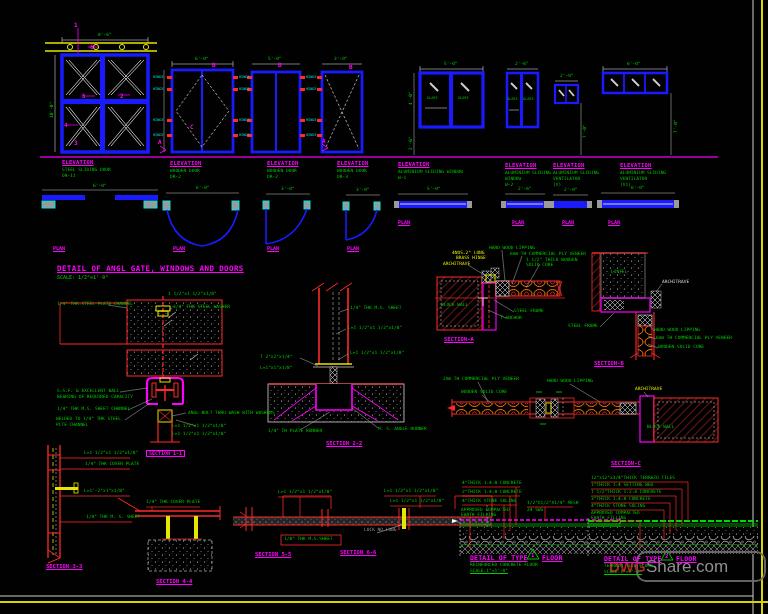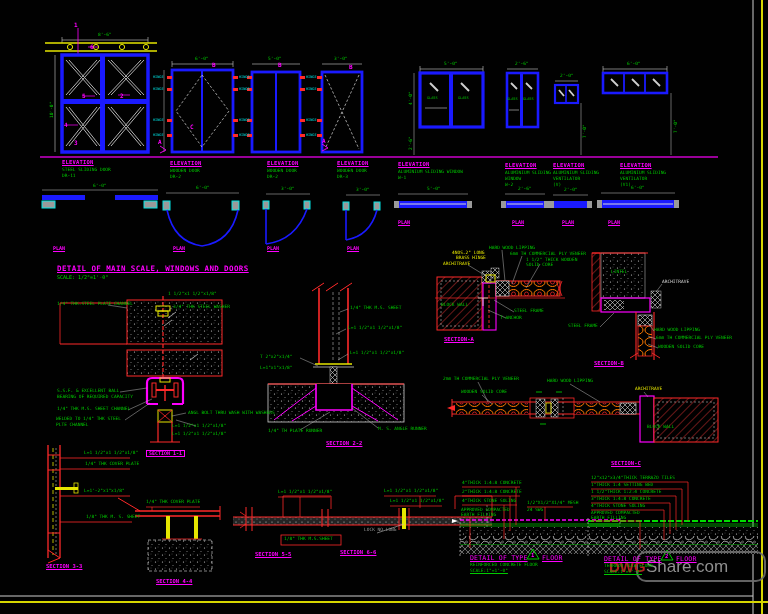--- a/index.html
+++ b/index.html
@@ -12,21 +12,21 @@
   .y{color:#e6e600;font-size:4.5px;}
   .w{color:#d9d9d9;font-size:4.5px;}
   .gray{color:#9a9a9a;font-size:4.5px;}
   .c{color:#00e5e5;font-size:3.5px;}
   .mk{color:#ff00ff;font-size:6px;font-weight:bold;}
   .elev{color:#ff00ff;font-size:5.5px;font-weight:bold;text-decoration:underline;letter-spacing:.2px;}
   .plan{color:#ff00ff;font-size:5px;font-weight:bold;text-decoration:underline;}
   .sec{color:#ff00ff;font-size:5.5px;font-weight:bold;text-decoration:underline;}
   .secbox{color:#ff00ff;font-size:5px;font-weight:bold;border:1px solid #ff00ff;padding:0 2px;}
   .ttl{color:#ff00ff;font-size:7.5px;font-weight:bold;text-decoration:underline;letter-spacing:.4px;}
-  .ft{color:#ff00ff;font-size:6.5px;font-weight:normal;text-decoration:underline;letter-spacing:.2px;}
+  .ft{color:#ff00ff;font-size:6.5px;font-weight:bold;text-decoration:underline;letter-spacing:.2px;}
   .ftnum{color:#ff00ff;font-size:5.5px;font-weight:bold;}
   .rot{transform:rotate(-90deg);transform-origin:left top;}
   #wm{position:absolute;left:636px;top:551px;width:126px;height:27px;border:2px solid #6e6e6e;
       border-radius:10px;z-index:2;opacity:.9;}
   #wm-text{position:absolute;left:646px;top:557px;font-size:17px;color:#8f8f8f;z-index:2;
       font-family:"Liberation Sans",sans-serif;}
   #wm-dwg{position:absolute;left:609px;top:558px;font-size:15px;color:#b42020;font-weight:bold;z-index:2;
       font-family:"Liberation Sans",sans-serif;}
 </style>
 </head>
@@ -496,21 +496,21 @@
           <line x1="670" y1="503" x2="670" y2="534"></line>
     <line x1="664" y1="510" x2="664" y2="540"></line>
           <line x1="640" y1="521" x2="640" y2="549"></line>
   </g>
 </g>
 
 <polygon points="533,549 527,559 539,559" fill="none" stroke="#00dd00" stroke-width=".9"></polygon>
 <polygon points="667,550 661,560 673,560" fill="none" stroke="#00dd00" stroke-width=".9"></polygon>
 </svg>
 
-<span class="t ttl" style="left:57px;top:265px">DETAIL OF MAIN SCALE, WINDOWS AND DOORS</span>
+<span class="t ttl" style="left:57px;top:265px">DETAIL OF ANGL GATE, WINDOWS AND DOORS</span>
 <span class="t g" style="left:57px;top:275px">SCALE: 1/2"=1'-0"</span>
 
 <span class="t elev" style="left:62px;top:160px">ELEVATION</span>
 <span class="t gs" style="left:62px;top:168px">STEEL SLIDING DOOR</span>
 <span class="t gs" style="left:62px;top:174px">DR-11</span>
 <span class="t elev" style="left:170px;top:161px">ELEVATION</span>
 <span class="t gs" style="left:170px;top:169px">WOODEN DOOR</span>
 <span class="t gs" style="left:170px;top:175px">DR-2</span>
 <span class="t elev" style="left:267px;top:161px">ELEVATION</span>
 <span class="t gs" style="left:267px;top:169px">WOODEN DOOR</span>

